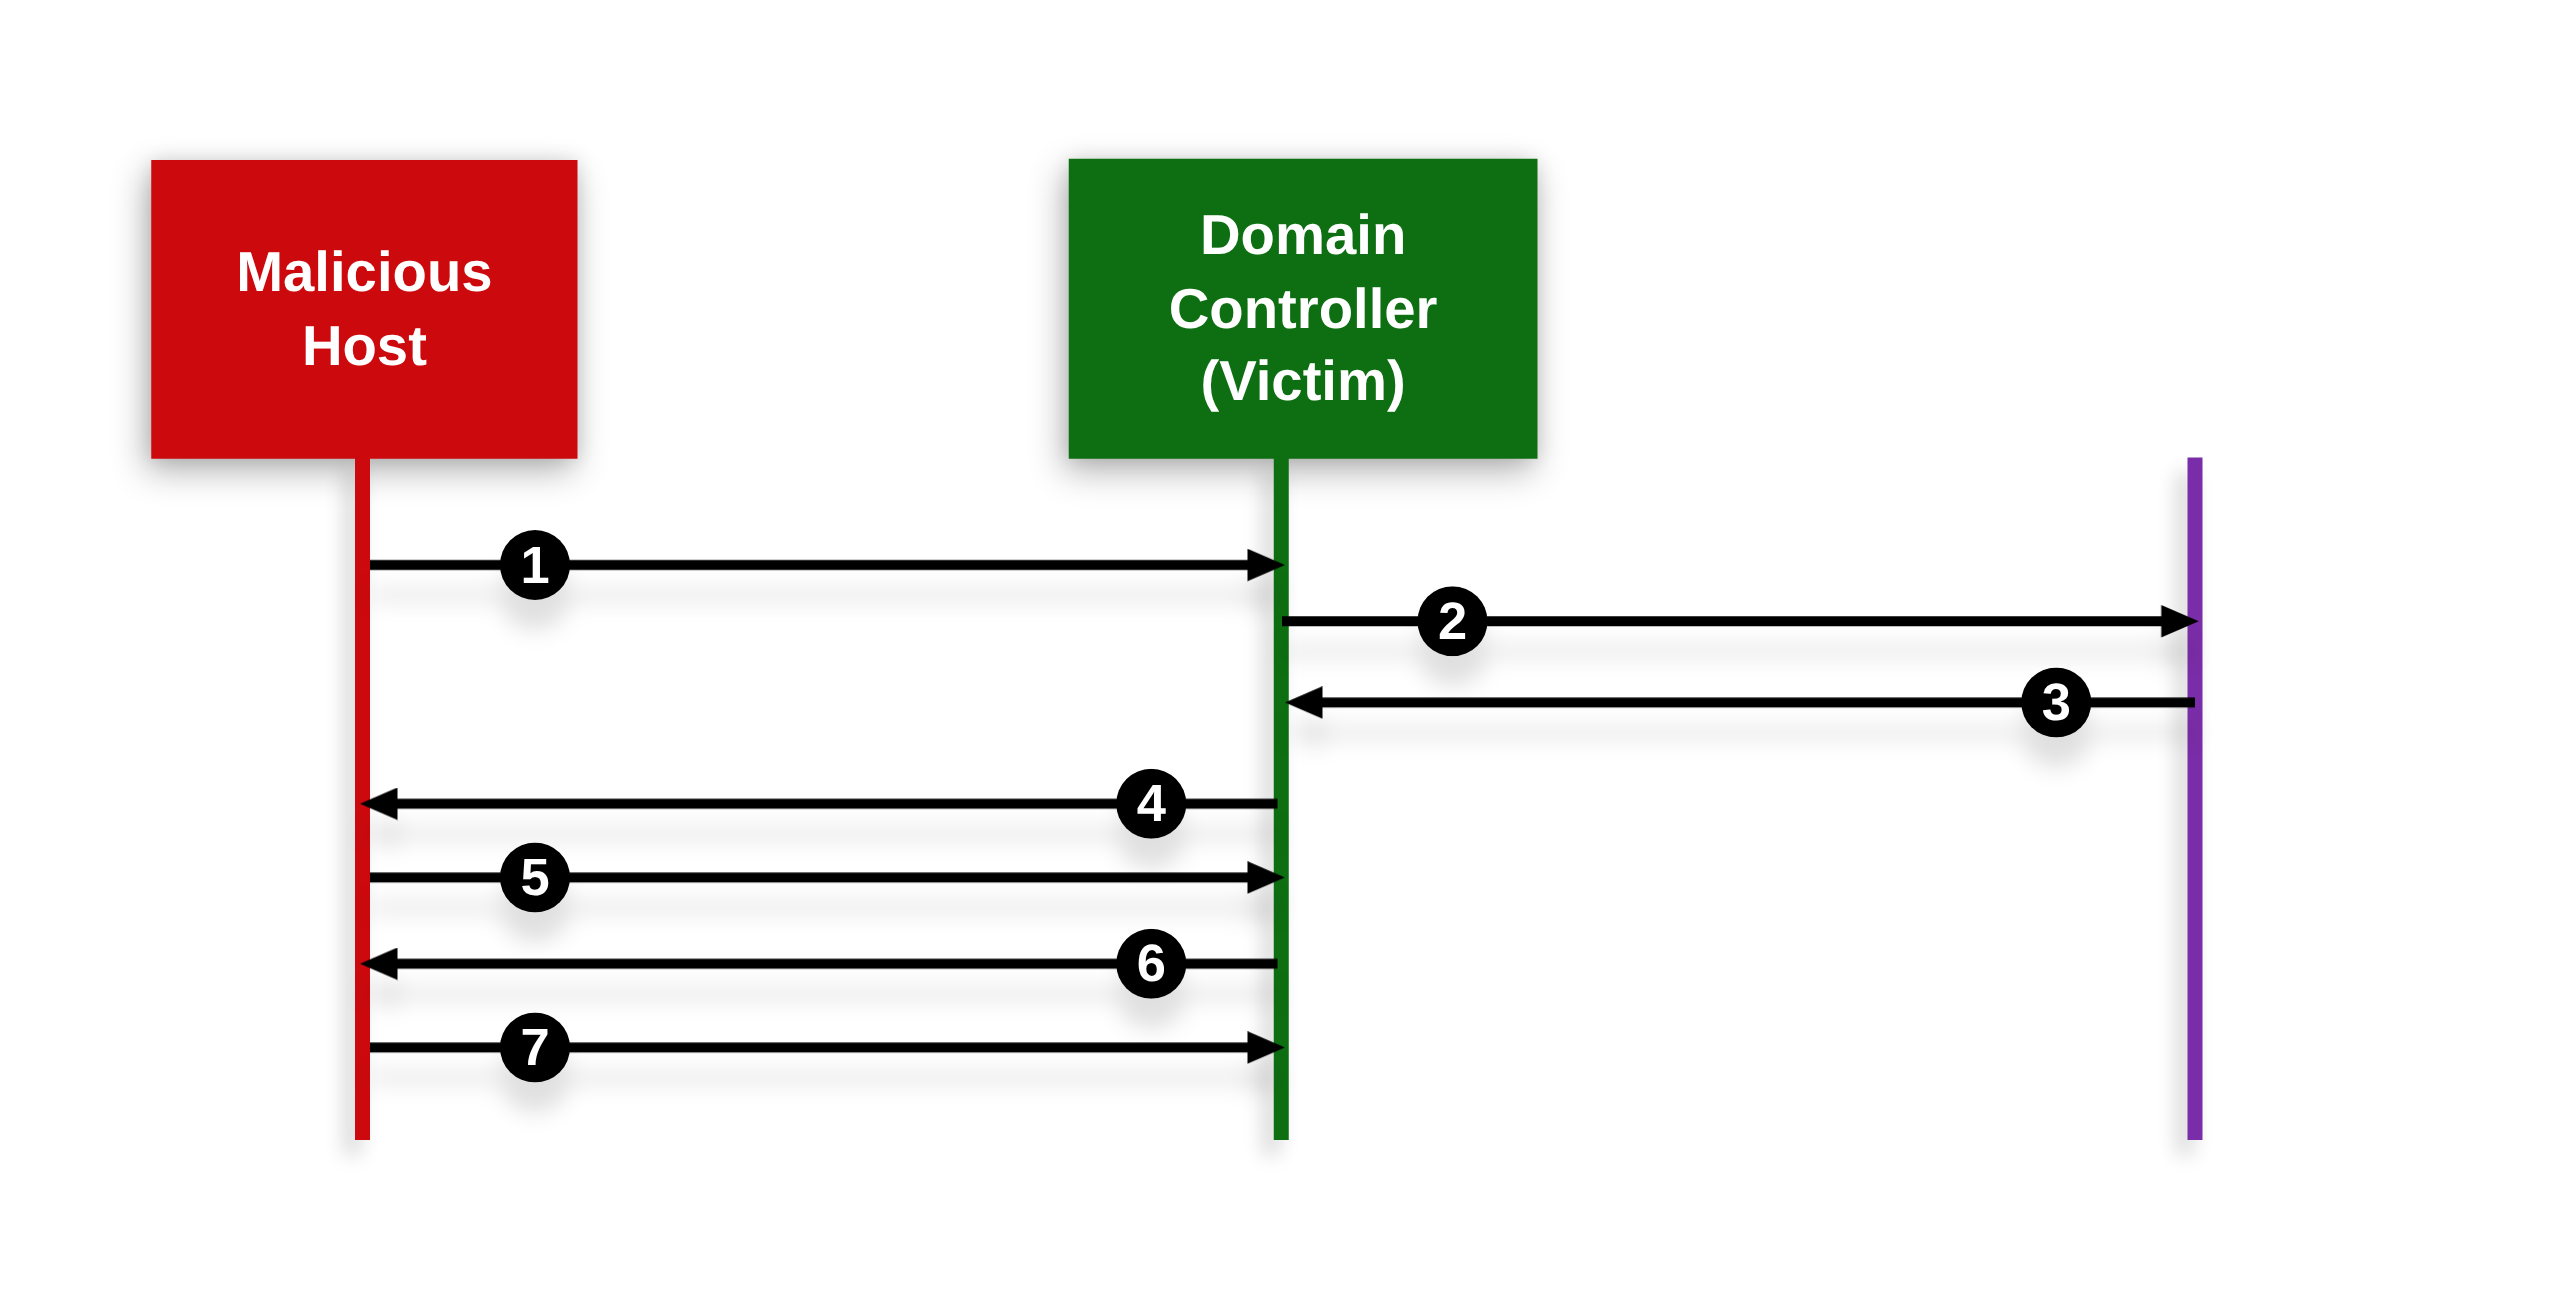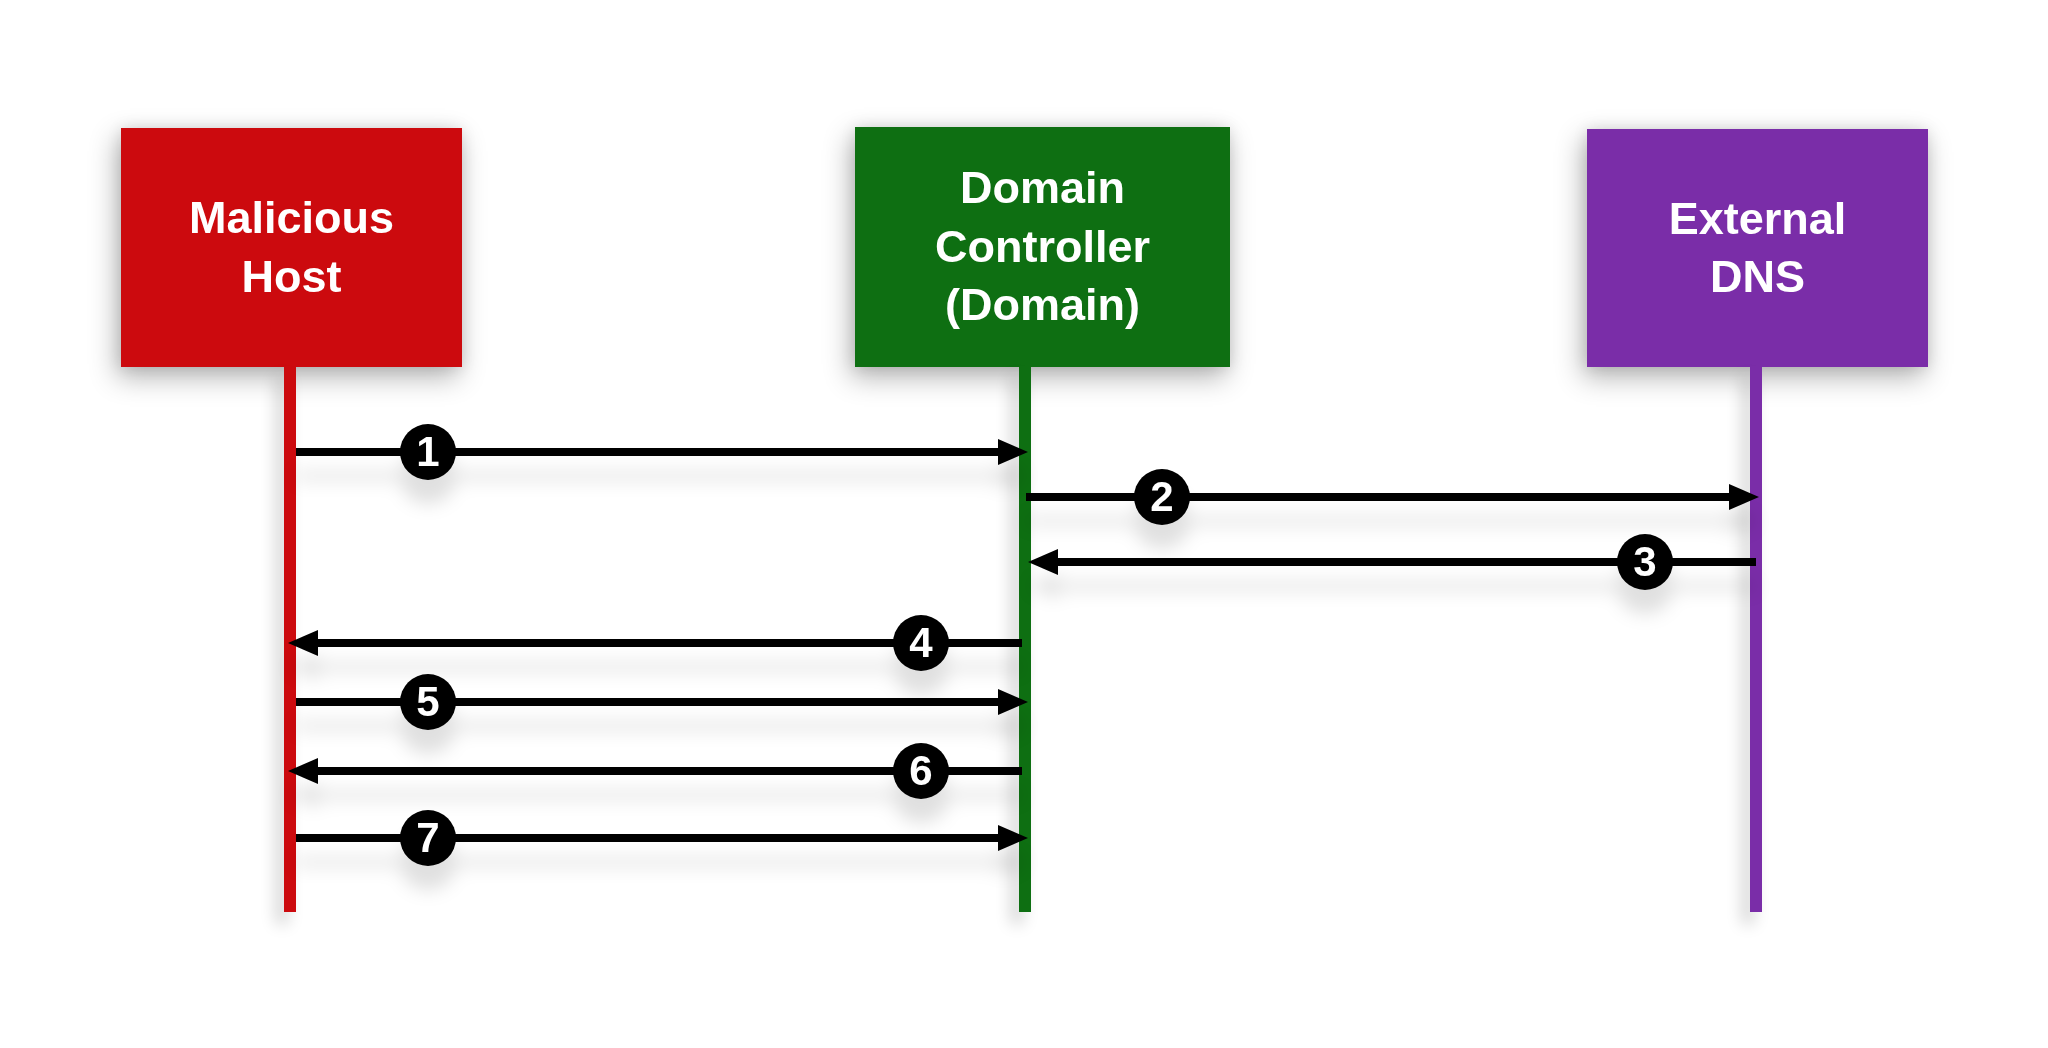--- a/index.html
+++ b/index.html
@@ -106,25 +106,21 @@
 
 <div class="canvas">
 
   <div class="actor-box" id="box-malicious">
     <span>Malicious</span>
     <span>Host</span>
   </div>
   <div class="actor-box" id="box-dc">
     <span>Domain</span>
     <span>Controller</span>
-    <span>(Domain)</span>
-  </div>
-  <div class="actor-box" id="box-dns">
-    <span>External</span>
-    <span>DNS</span>
+    <span>(Victim)</span>
   </div>
 
   <div class="lifeline" id="life-malicious"></div>
   <div class="lifeline" id="life-dc"></div>
   <div class="lifeline" id="life-dns"></div>
 
   <div class="arrow right" id="arrow-1">
     <div class="shaft"></div>
     <div class="head"></div>
     <div class="badge">

